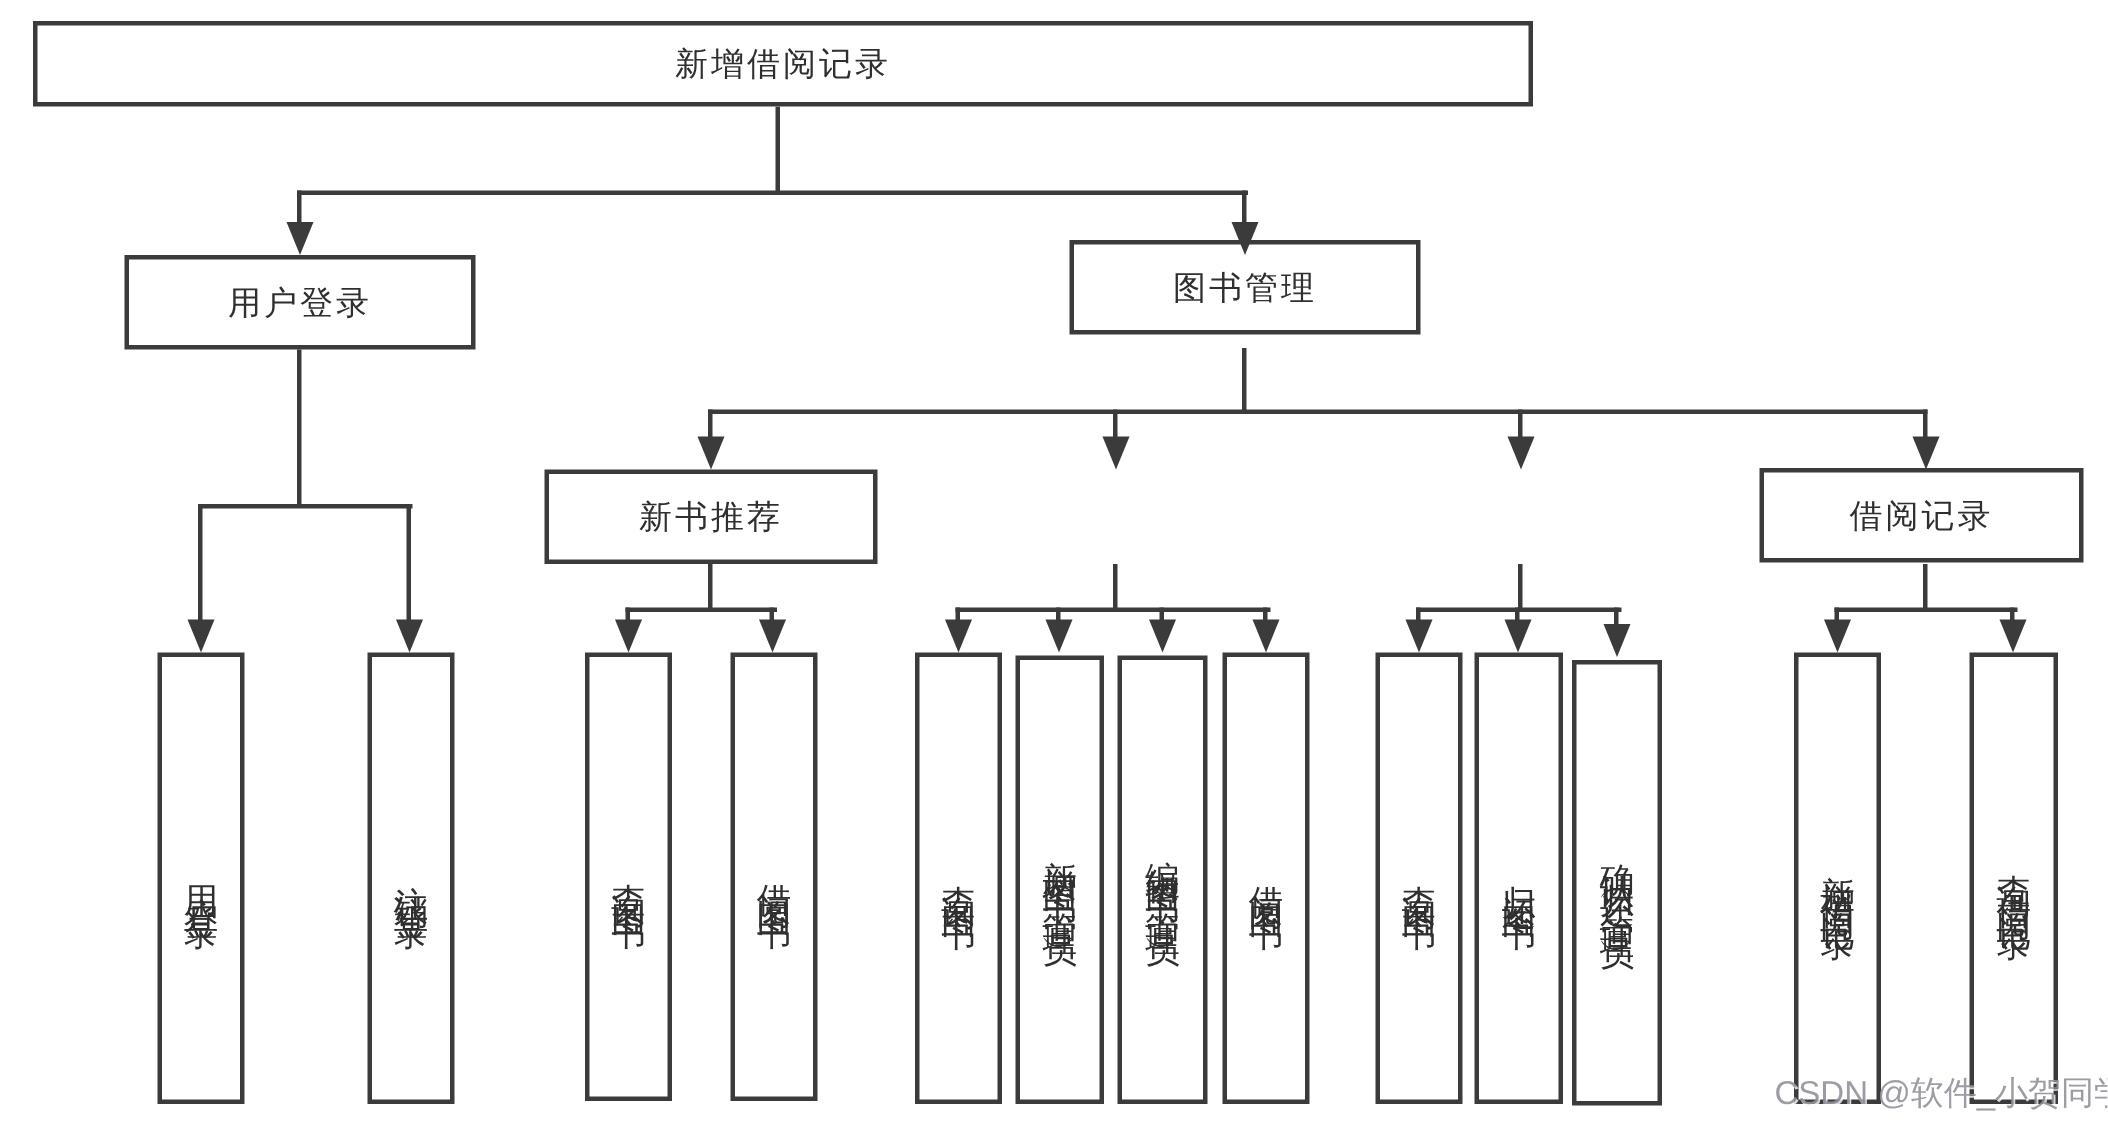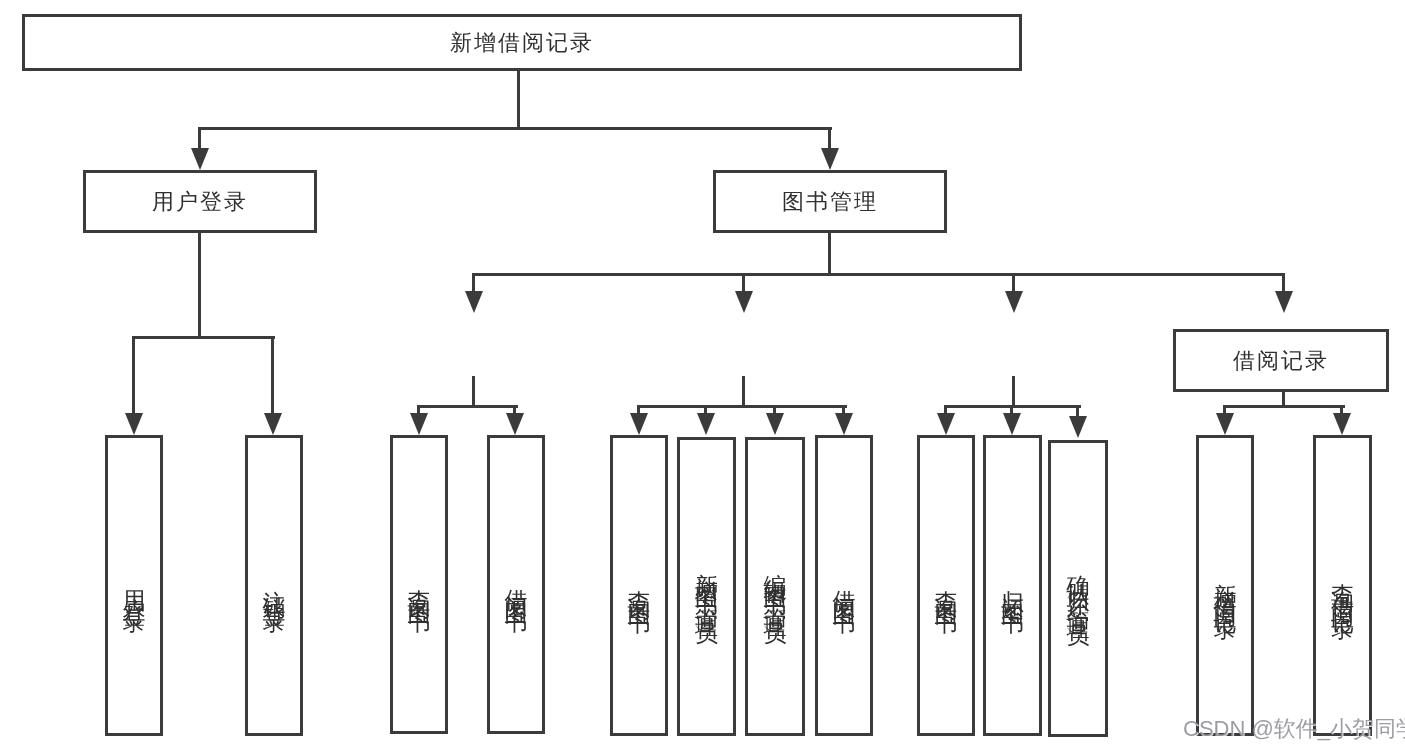--- a/index.html
+++ b/index.html
@@ -39,25 +39,28 @@
 
 <div class="canvas">
 
   <div class="box" style="left:22px;top:14px;width:1000px;height:57px">
     <span>新增借阅记录</span>
   </div>
 
   <div class="box" style="left:83px;top:170px;width:234px;height:63px">
     <span>用户登录</span>
   </div>
-  <div class="box" style="left:713px;top:170px;width:234px;height:63px">
+  <div class="box" style="left:713px;top:160px;width:234px;height:63px">
     <span>图书管理</span>
   </div>
 
-  <div class="box" style="left:1173px;top:329px;width:216px;height:63px">
+  <div class="box" style="left:363px;top:313px;width:222px;height:63px">
+    <span>新书推荐</span>
+  </div>
+  <div class="box" style="left:1173px;top:312px;width:216px;height:63px">
     <span>借阅记录</span>
   </div>
 
   <div class="vbox" style="left:105px;top:435px;width:58px;height:301px">
     <span class="vtext">用户登录</span>
   </div>
   <div class="vbox" style="left:245px;top:435px;width:58px;height:301px">
     <span class="vtext">注销登录</span>
   </div>
 

